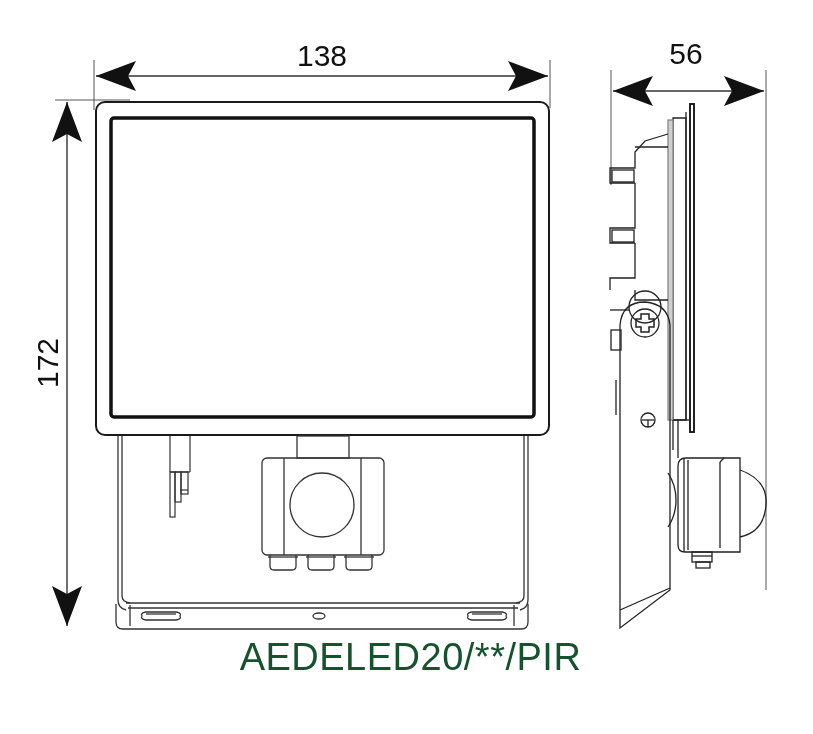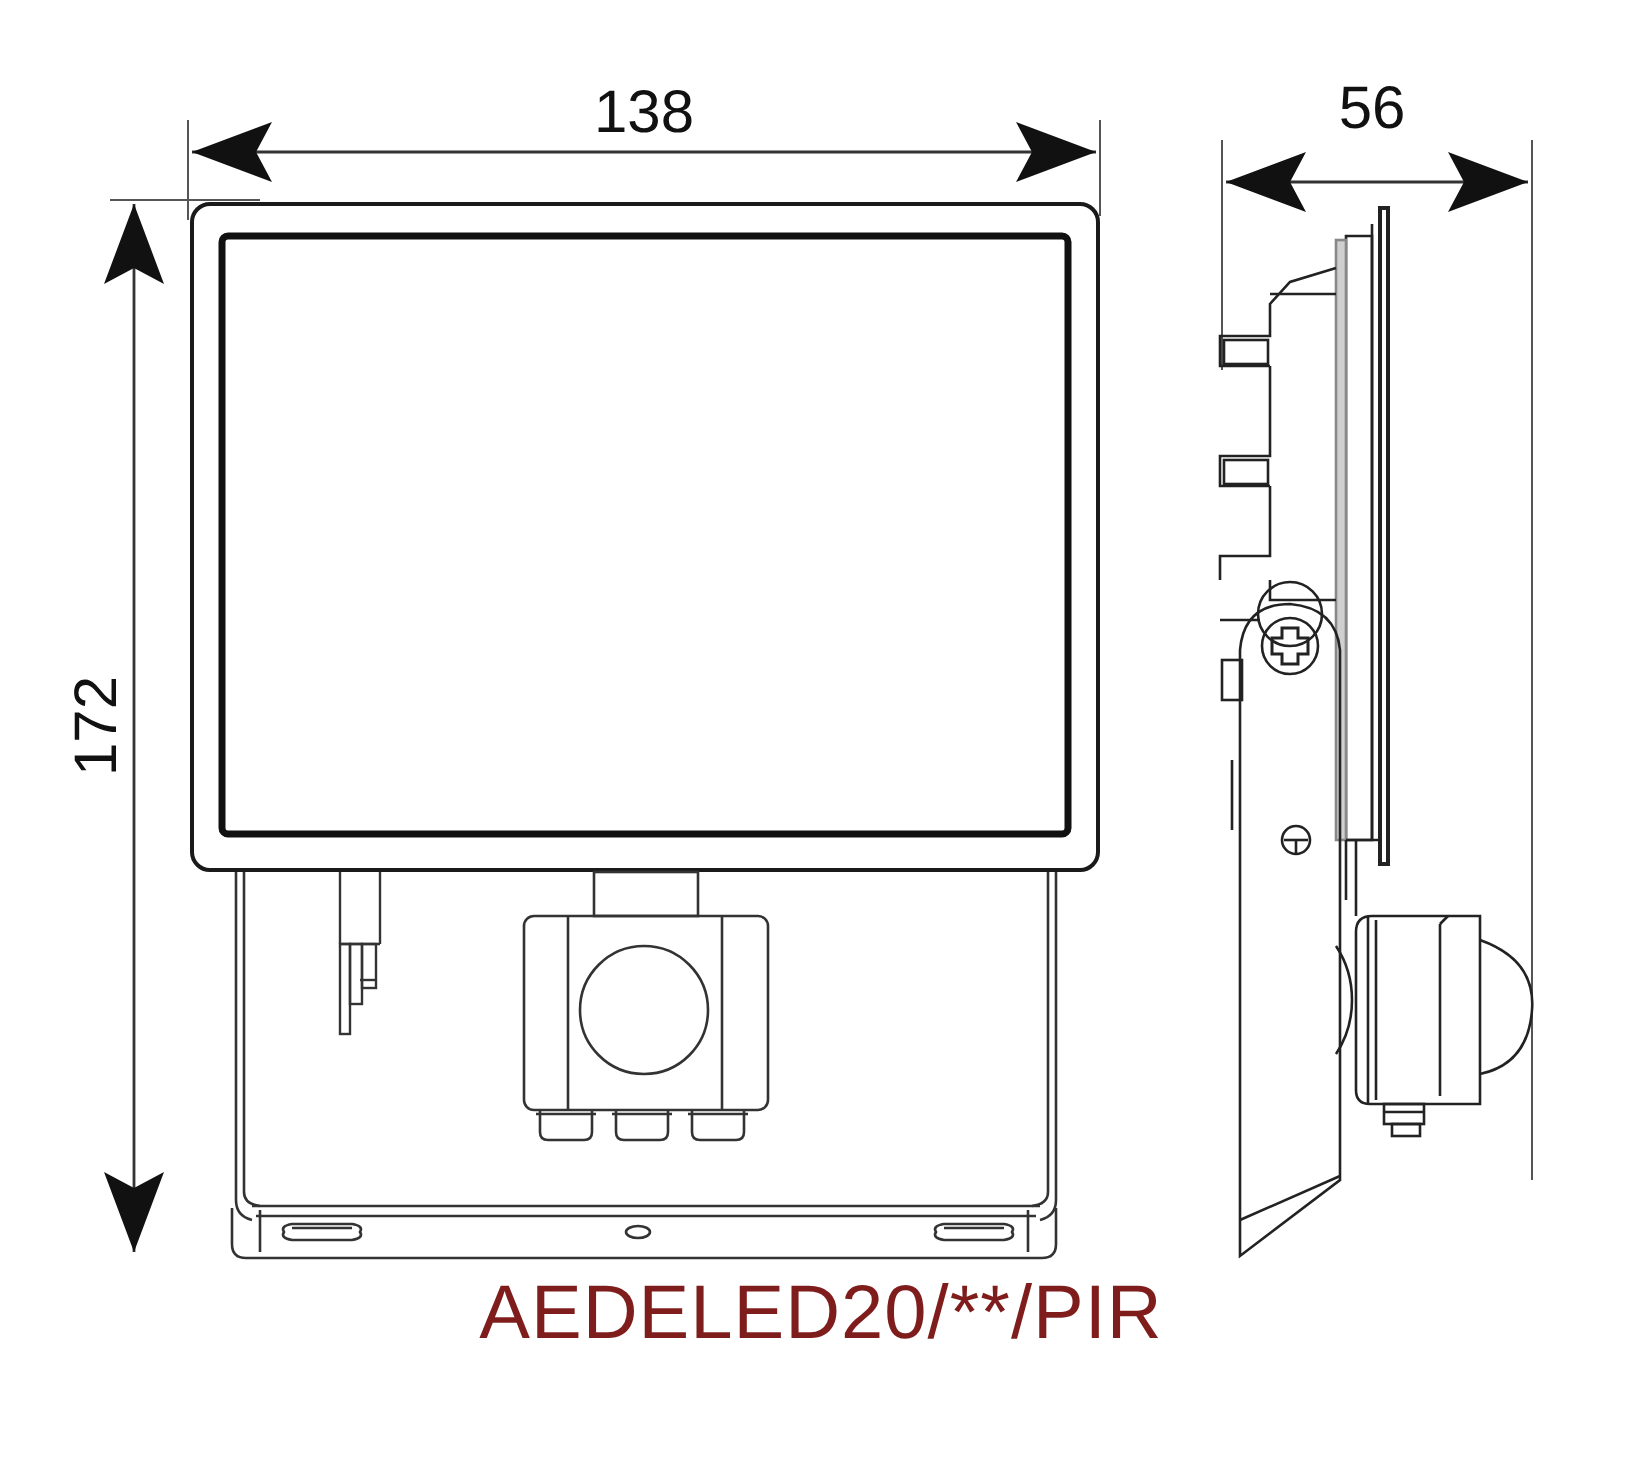--- a/index.html
+++ b/index.html
@@ -1,19 +1,19 @@
 <!DOCTYPE html>
 <html><head>
 <meta charset="utf-8">
 <style>
   html, body { margin: 0; padding: 0; background: #ffffff; }
   body { width: 813px; height: 734px; position: relative; overflow: hidden; font-family: "Liberation Sans", sans-serif; }
   #drawing { position: absolute; left: 0; top: 0; width: 813px; height: 734px; }
   .dim-text { font-family: "Liberation Sans", sans-serif; font-size: 30px; fill: #111; }
-  .model-label { position: absolute; left: 0; top: 636px; width: 813px; text-align: center; font-size: 38px; color: #7f1d1d; letter-spacing: 0.5px; }
+  .model-label { position: absolute; left: 0; top: 636px; width: 813px; text-align: center; font-size: 38px; color: #14532d; letter-spacing: 0.5px; }
   .model-label span { position: relative; left: 4px; }
 </style>
 </head>
 <body>
 
 <svg id="drawing" viewBox="0 0 813 734" xmlns="http://www.w3.org/2000/svg">
   <defs>
     <marker id="arrowEnd" viewBox="0 0 40 30" refX="40" refY="15" markerWidth="40" markerHeight="30" markerUnits="userSpaceOnUse" orient="auto">
       <path d="M0,0 L40,15 L0,30 L8,15 Z" fill="#111"></path>
     </marker>

